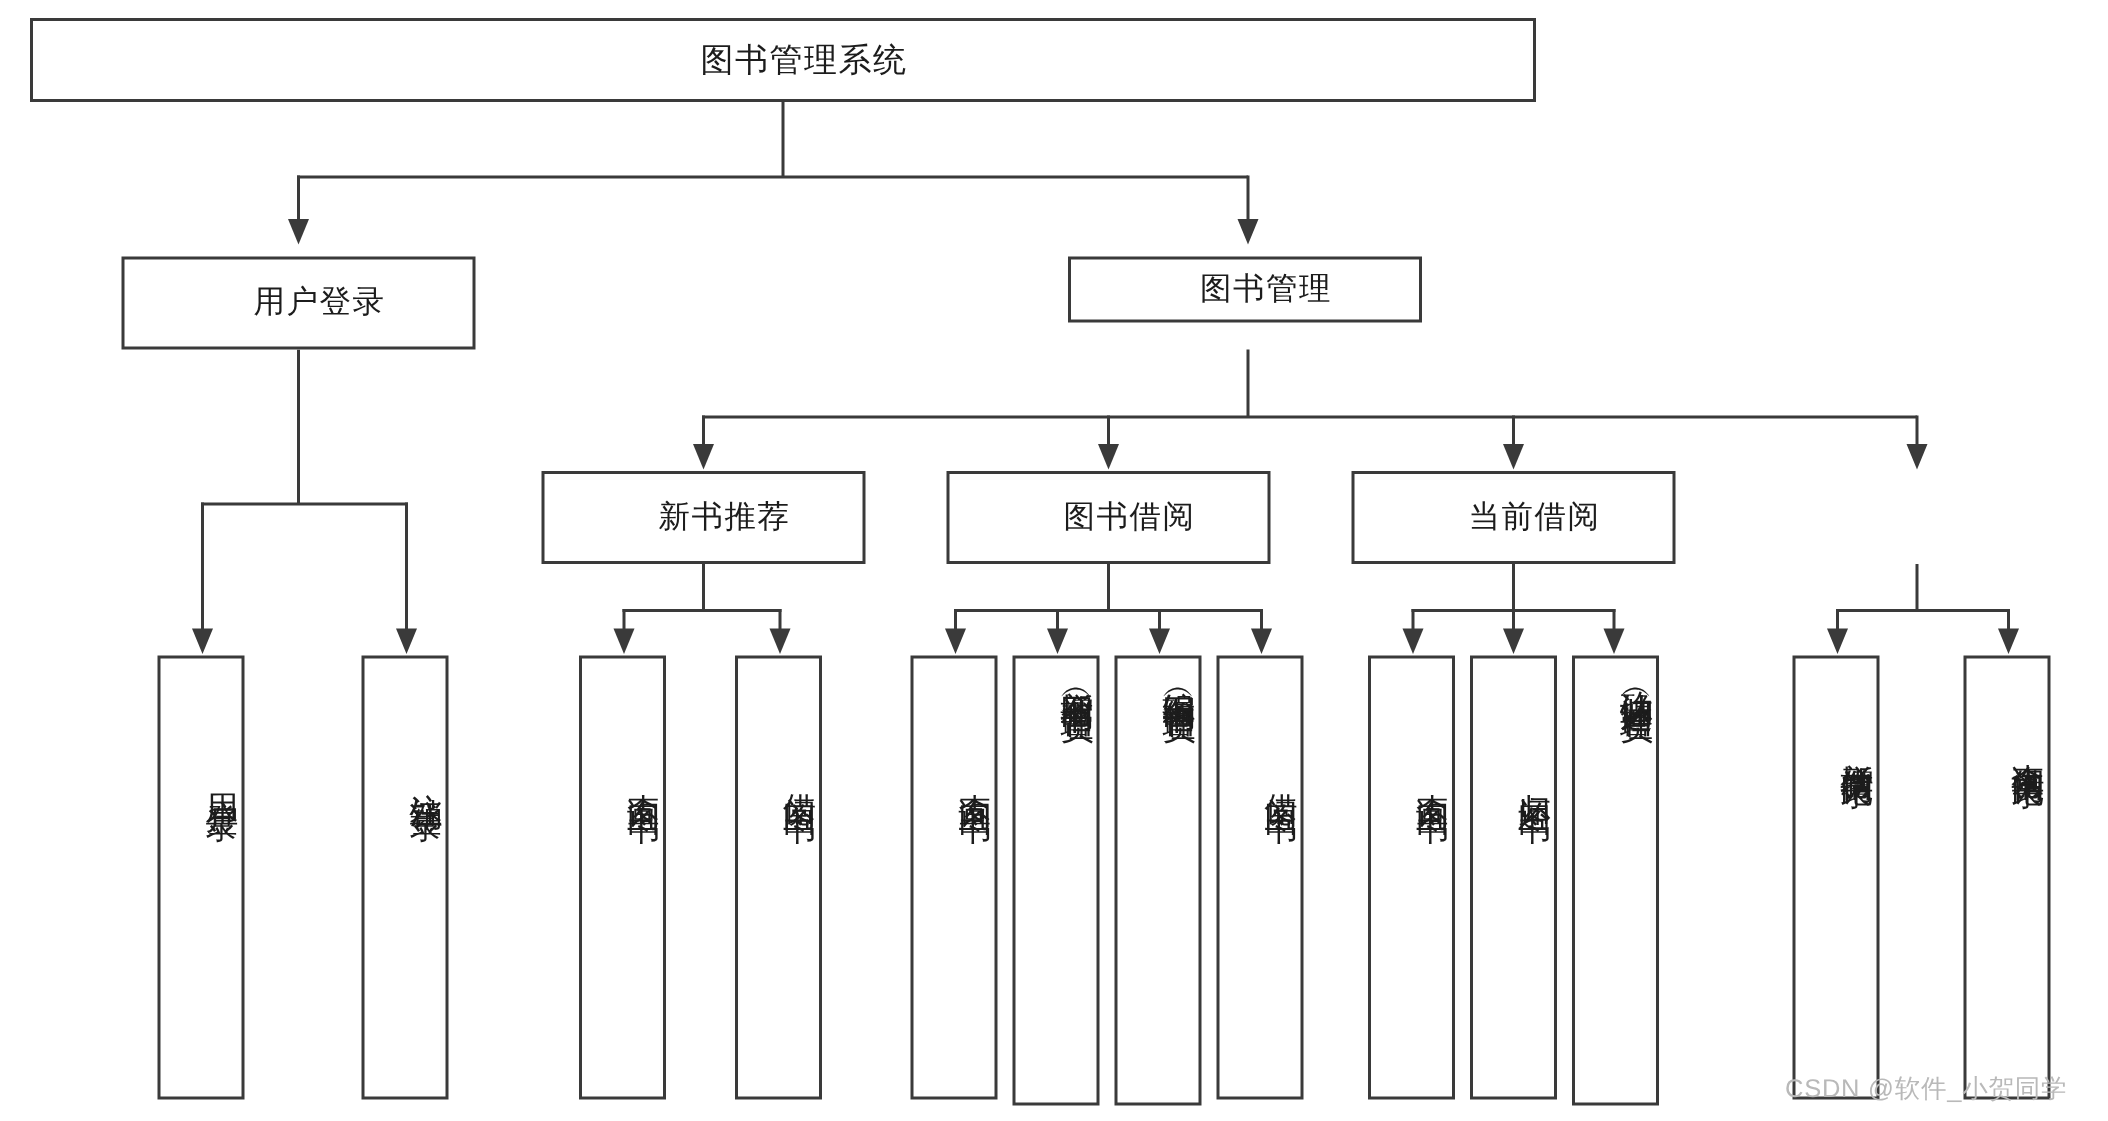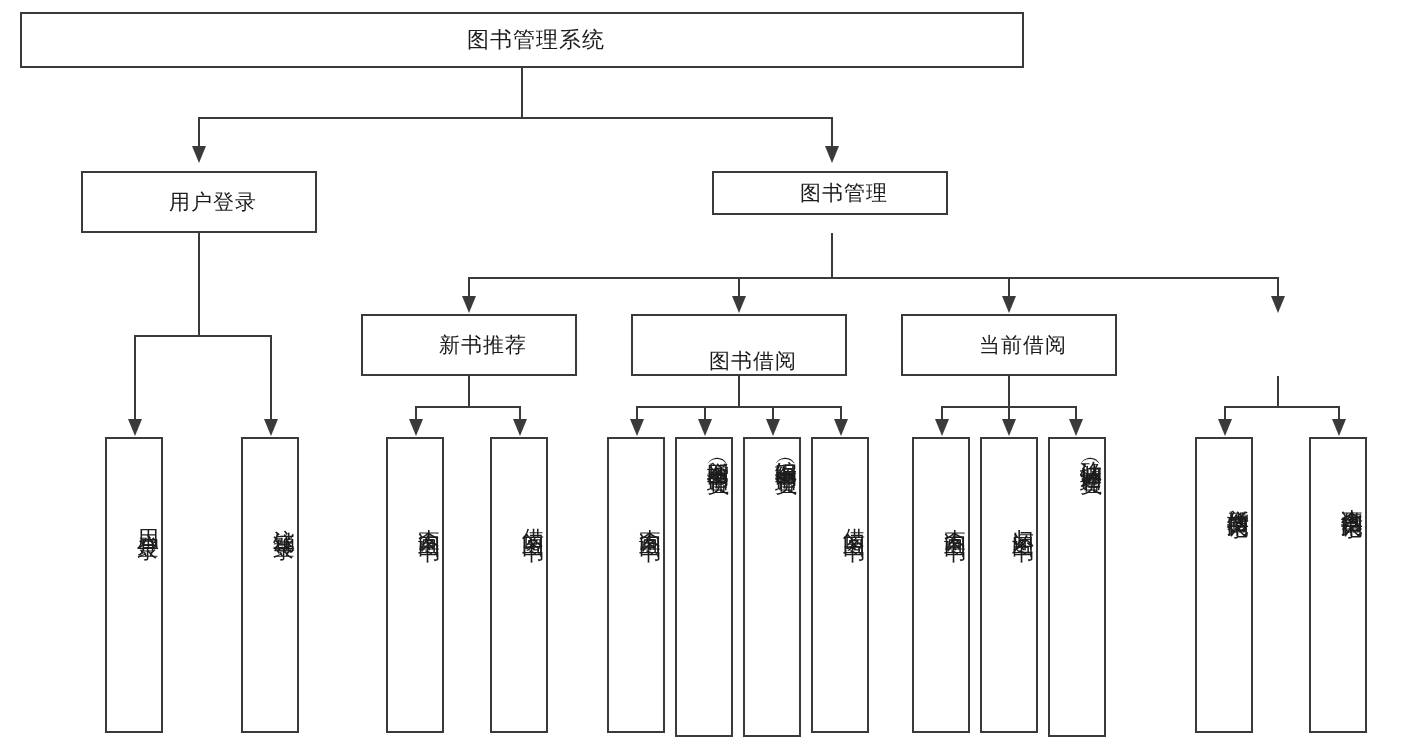--- a/index.html
+++ b/index.html
@@ -136,21 +136,21 @@
   <div class="seg-v" style="left:1277px; top:277px; height:20px;"></div>
   <div class="arrow" style="left:462px; top:296px;"></div>
   <div class="arrow" style="left:732px; top:296px;"></div>
   <div class="arrow" style="left:1002px; top:296px;"></div>
   <div class="arrow" style="left:1271px; top:296px;"></div>
 
   <div class="node h" style="left:361px; top:314px; width:216px; height:62px;">
     <span class="label">新书推荐</span>
   </div>
 
-  <div class="node h" style="left:631px; top:314px; width:216px; height:62px;align-items:flex-end;">
+  <div class="node h" style="left:631px; top:314px; width:216px; height:62px;">
     <span class="label">图书借阅</span>
   </div>
 
   <div class="node h" style="left:901px; top:314px; width:216px; height:62px;">
     <span class="label">当前借阅</span>
   </div>
 
 
   <div class="seg-v" style="left:468px; top:376px; height:31px;"></div>
   <div class="seg-h" style="left:415px; top:406px; width:106px;"></div>
@@ -223,14 +223,15 @@
     <span class="label">确认归还（管理员）</span>
   </div>
 
   <div class="node v tall pad3" style="left:1195px; top:437px; width:58px; height:296px;">
     <span class="label">新增借阅记录</span>
   </div>
   <div class="node v tall pad3" style="left:1309px; top:437px; width:58px; height:296px;">
     <span class="label">查询借阅记录</span>
   </div>
 
+  <div class="watermark" style="left:1190px; top:714px;">CSDN @软件_小贺同学</div>
 
 </div>
 
 </body></html>

